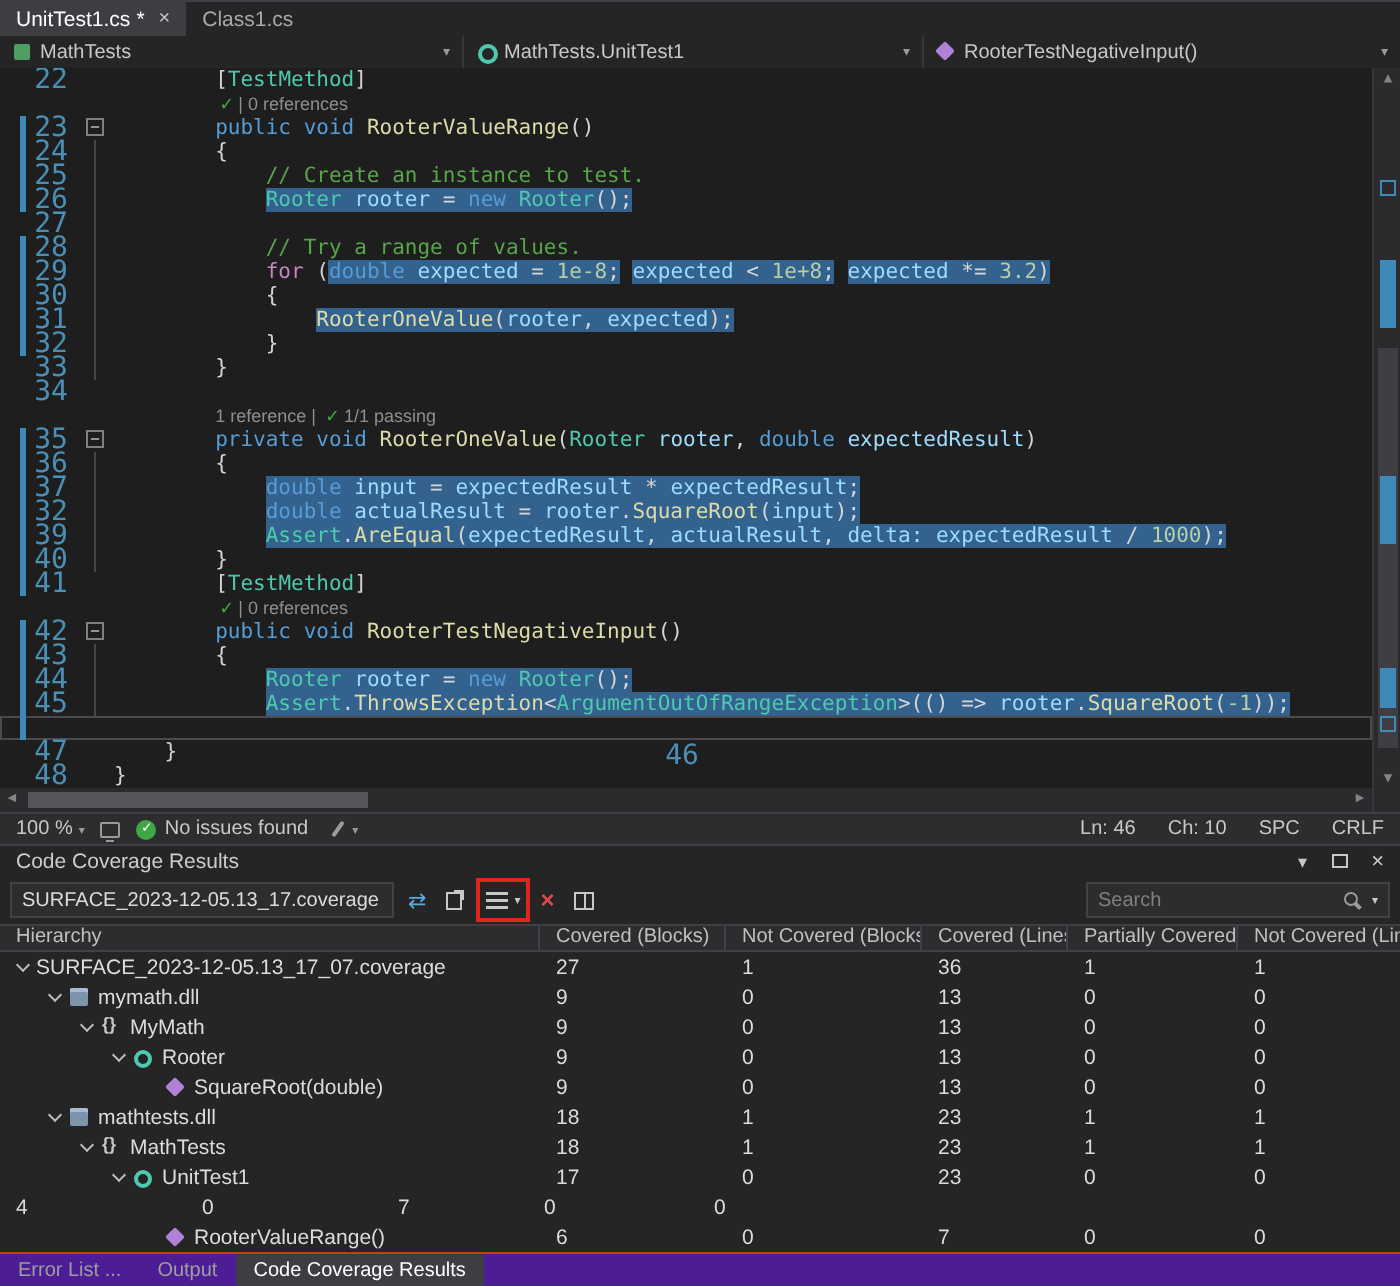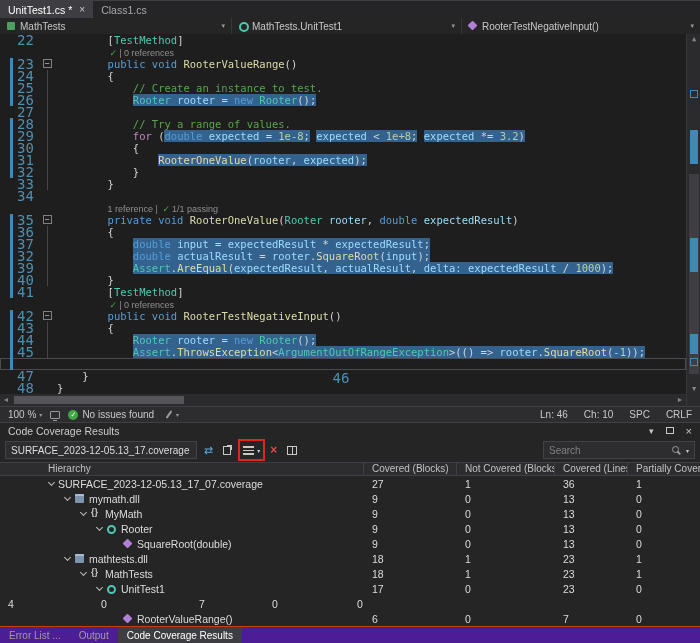--- a/index.html
+++ b/index.html
@@ -94,21 +94,21 @@
   .annot-box { outline:2px solid var(--annot,#E0261C); margin-left:6px; display:flex; }
   .search { margin-left:auto; width:152px; height:18px; background:#2D2D30; border:1px solid #434346; display:flex; align-items:center; padding:0 5px; }
   .search input { flex:1; min-width:0; background:transparent; border:none; outline:none; color:#DCDCDC; font-size:10px; font-family:inherit; }
   .search input::placeholder { color:#808080; }
   .mag { width:7px; height:7px; border:1.5px solid #9A9A9A; border-radius:50%; position:relative; margin:0 4px 2px 2px; flex:0 0 7px; }
   .mag::after { content:''; position:absolute; width:4px; height:1.5px; background:#9A9A9A; transform:rotate(45deg); right:-3px; bottom:-2px; }
 
   .grid-header { height:14px; background:#2D2D30; display:flex; border-top:1px solid #3F3F46; border-bottom:1px solid #3F3F46;
                  font-size:10px; color:#C0C0C0; overflow:hidden; }
   .gh-cell { padding-left:8px; border-right:1px solid #3F3F46; white-space:nowrap; overflow:hidden; line-height:12px; flex-shrink:0; }
-  .c0 { width:324px;margin-left:40px; } .c1 { width:93px; } .c2 { width:98px; } .c3 { width:73px; } .c4 { width:85px; } .c5 { width:90px; }
+  .c0 { width:270px; } .c1 { width:93px; } .c2 { width:98px; } .c3 { width:73px; } .c4 { width:85px; } .c5 { width:90px; }
   .grid-body { height:150px; background:#252526; font-size:10.5px; color:#DCDCDC; overflow:hidden; }
   .grow { display:flex; height:15px; align-items:center; }
   .gcell { flex-shrink:0; overflow:hidden; white-space:nowrap; padding-left:8px; }
   .gcell.c0 { display:flex; align-items:center; padding-left:4px; }
   .tree-arrow { width:14px; flex:0 0 14px; display:flex; align-items:center; justify-content:center; }
   .tree-arrow.exp::before { content:''; width:4px; height:4px; border-right:1.4px solid #BDBDBD; border-bottom:1.4px solid #BDBDBD; transform:rotate(45deg); margin-top:-2px; }
   .ic { width:13px; flex:0 0 13px; height:10px; position:relative; margin-right:2px; }
   .ic-assembly::before { content:''; position:absolute; left:1px; top:0; width:9px; height:9px; background:#7E94AD; border-radius:1px; box-shadow:inset 0 2px 0 #A9BCD4; }
   .ic-namespace::before { content:'{}'; position:absolute; left:1px; top:-2px; color:#C8C8C8; font-size:9px; font-weight:bold; }
   .ic-class::before { content:''; position:absolute; left:1px; top:1px; width:5px; height:5px; border:2px solid #4EC9B0; border-radius:50%; }

